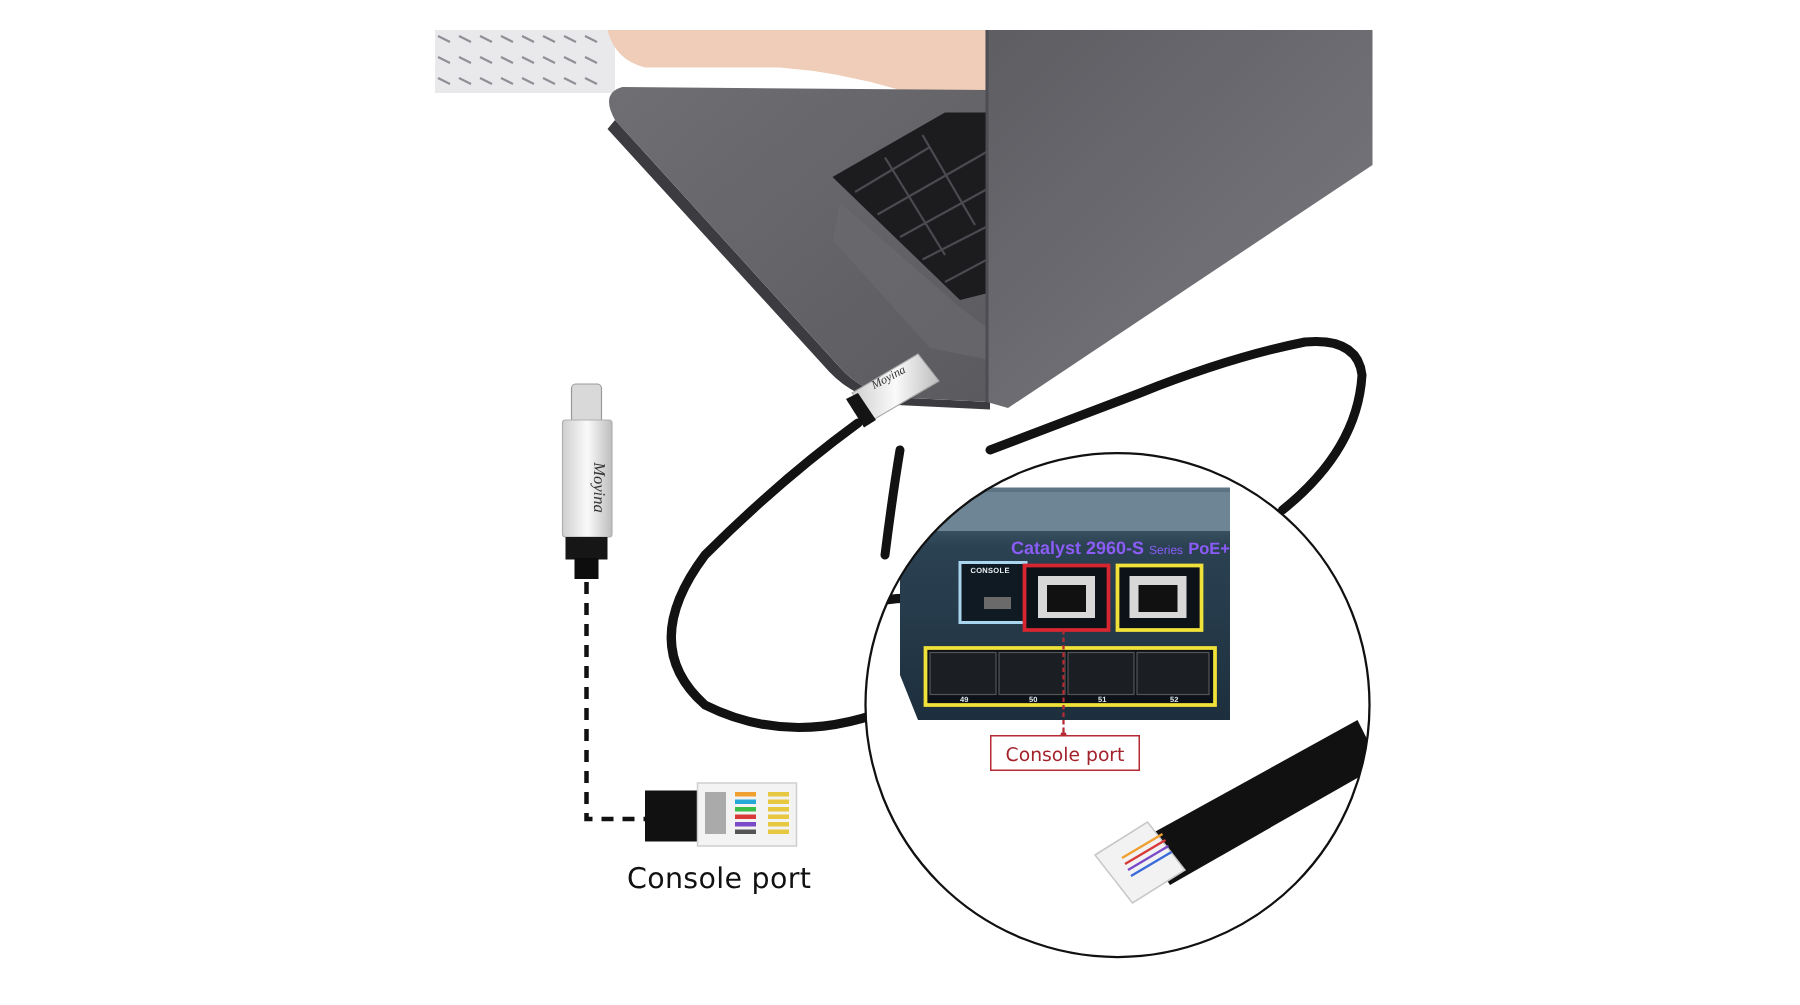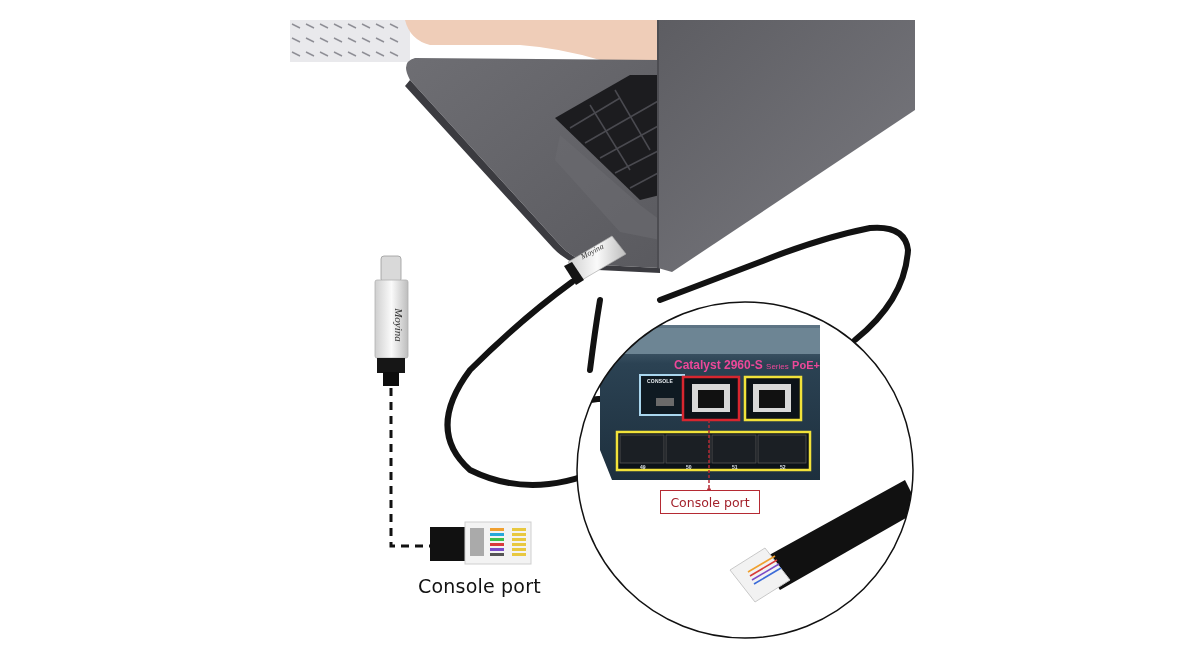--- a/index.html
+++ b/index.html
@@ -13,21 +13,21 @@
     }
     .inset-label {
       position: absolute; left: 660px; top: 490px; width: 98px; height: 22px;
       border: 1px solid #b52a33; background: #fff; color: #a3222c;
       font-family: "DejaVu Sans", sans-serif; font-size: 12.5px;
       display: flex; align-items: center; justify-content: center;
     }
     .switch-title {
       position: absolute; left: 674px; top: 358px;
       font-family: "Liberation Sans", sans-serif; font-weight: bold;
-      font-size: 12px; color: #ec4899; white-space: nowrap;
+      font-size: 12px; color: #8b5cf6; white-space: nowrap;
     }
     .switch-title .series { font-weight: normal; font-size: 8px; }
     .switch-title .poe { font-weight: bold; font-size: 11px; }
     .console-tag {
       position: absolute; left: 647px; top: 378px;
       font-size: 5px; color: #e9eef2; font-weight: bold; letter-spacing: 0.2px;
     }
     .brand-v {
       position: absolute; left: 384px; top: 295px; width: 30px; height: 60px;
       display: flex; align-items: center; justify-content: center;

